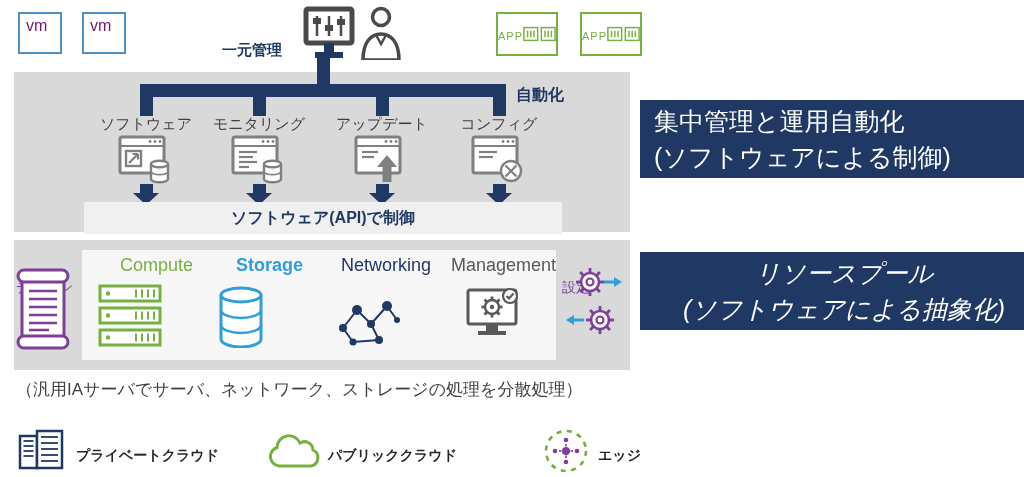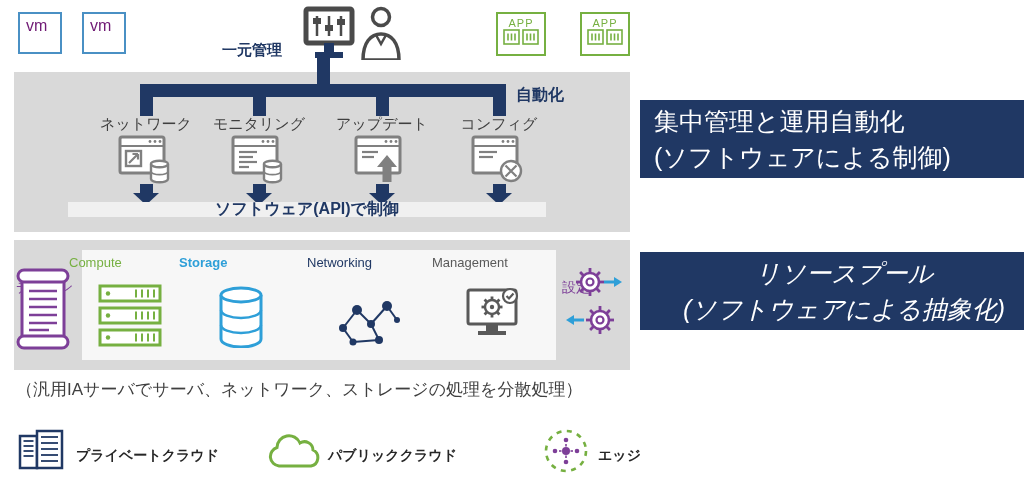--- a/index.html
+++ b/index.html
@@ -3,36 +3,36 @@
 <meta charset="utf-8">
 <style>
   * { margin:0; padding:0; box-sizing:border-box; }
   body { font-family:"Liberation Sans","DejaVu Sans",sans-serif; background:#fff; }
   .canvas { position:relative; width:1024px; height:477px; background:#fff; overflow:hidden; }
   .abs { position:absolute; }
 
   
   .vm-box { width:44px; height:42px; border:2px solid #4a90c4; background:#fff; }
   .vm-text { display:block; padding:3px 0 0 6px; color:#701a75; font-size:16px; }
-  .app-box { width:50px; height:44px; border:2px solid #76b041; background:#fff; display:flex; flex-direction:column; align-items:center; }
+  .app-box { width:62px; height:44px; border:2px solid #76b041; background:#fff; display:flex; flex-direction:row; align-items:center; }
   .app-text { color:#76b041; font-size:11px; letter-spacing:1px; margin-top:3px; }
   .central-label { color:#203864; font-weight:bold; font-size:15px; }
 
   
   .band { position:absolute; left:14px; width:616px; background:#d9d9d9; }
   .conn { background:#203864; }
   .arrow-head { width:0; height:0; border-left:13px solid transparent; border-right:13px solid transparent; border-top:12px solid #203864; }
   .auto-label { color:#203864; font-weight:bold; font-size:16px; }
   .tool-label { width:120px; text-align:center; color:#3f3f3f; font-size:15px; }
   .api-bar { background:#f0f0f0; display:flex; align-items:center; justify-content:center; }
   .api-bar span { color:#203864; font-weight:bold; font-size:16px; }
 
   .inner-box { background:#f7f7f7; }
   .purple-label { color:#7d3f98; font-size:14px;margin-top:33px; }
-  .res-label { width:124px; text-align:left; font-size:13px; }
+  .res-label { width:124px; text-align:right; font-size:18px; }
   .c-green { color:#76b041; } .c-blue { color:#2e9fd8;font-weight:bold; } .c-navy { color:#203864; } .c-gray { color:#595959; }
 
   .navy-panel { width:408px; height:78px; background:#203864; color:#fff; font-size:25px; line-height:36px; display:flex; flex-direction:column; justify-content:center; }
   .panel-left { padding-left:14px; align-items:flex-start; }
   .panel-center { align-items:center; text-align:center;font-style:italic; }
 
   .caption { font-size:17px; color:#3f3f3f; }
   .legend-label { font-size:14px; font-weight:bold; color:#262626; }
 </style>
 </head>
@@ -102,21 +102,21 @@
 
   <div class="conn abs" style="left:317px;top:56px;width:13px;height:30px"></div>
   <div class="conn abs" style="left:140px;top:84px;width:366px;height:13px"></div>
   <div class="conn abs" style="left:140px;top:84px;width:13px;height:32px"></div>
   <div class="conn abs" style="left:253px;top:84px;width:13px;height:32px"></div>
   <div class="conn abs" style="left:376px;top:84px;width:13px;height:32px"></div>
   <div class="conn abs" style="left:493px;top:84px;width:13px;height:32px"></div>
 
   <div class="auto-label abs" style="left:516px;top:85px">自動化</div>
 
-  <div class="tool-label abs" style="left:86px;top:115px">ネットワーク</div>
+  <div class="tool-label abs" style="left:86px;top:115px">ソフトウェア</div>
   <div class="tool-label abs" style="left:322px;top:115px">アップデート</div>
   <div class="tool-label abs" style="left:199px;top:115px">モニタリング</div>
   <div class="tool-label abs" style="left:439px;top:115px">コンフィグ</div>
 
   <svg class="abs" style="left:118px;top:135px" width="56" height="50" viewBox="0 0 56 50">
     <rect x="2" y="2" width="44" height="36" rx="2" fill="#fff" stroke="#808080" stroke-width="3"></rect>
     <line x1="2" y1="11" x2="46" y2="11" stroke="#808080" stroke-width="2"></line>
     <circle cx="32" cy="6.5" r="1.4" fill="#808080"></circle>
       <circle cx="37" cy="6.5" r="1.4" fill="#808080"></circle>
       <circle cx="42" cy="6.5" r="1.4" fill="#808080"></circle>
@@ -177,21 +177,21 @@
 
   <div class="conn abs" style="left:140px;top:184px;width:13px;height:9px"></div>
   <div class="arrow-head abs" style="left:133px;top:193px"></div>
   <div class="conn abs" style="left:253px;top:184px;width:13px;height:9px"></div>
   <div class="arrow-head abs" style="left:246px;top:193px"></div>
   <div class="conn abs" style="left:376px;top:184px;width:13px;height:9px"></div>
   <div class="arrow-head abs" style="left:369px;top:193px"></div>
   <div class="conn abs" style="left:493px;top:184px;width:13px;height:9px"></div>
   <div class="arrow-head abs" style="left:486px;top:193px"></div>
 
-  <div class="api-bar abs" style="left:68px;top:202px;width:478px;height:15px">
+  <div class="api-bar abs" style="left:84px;top:202px;width:478px;height:32px">
     <span>ソフトウェア(API)で制御</span>
   </div>
 
   <div class="band abs" style="top:240px;height:130px"></div>
 
   <div class="purple-label abs" style="left:16px;top:246px">デザイン</div>
   <svg class="abs" style="left:16px;top:266px" width="54" height="92" viewBox="0 0 54 92">
     <g fill="#fff" stroke="#7d3f98" stroke-width="3">
       <rect x="6" y="14" width="42" height="58"></rect>
       <rect x="2" y="4" width="50" height="12" rx="6"></rect>

